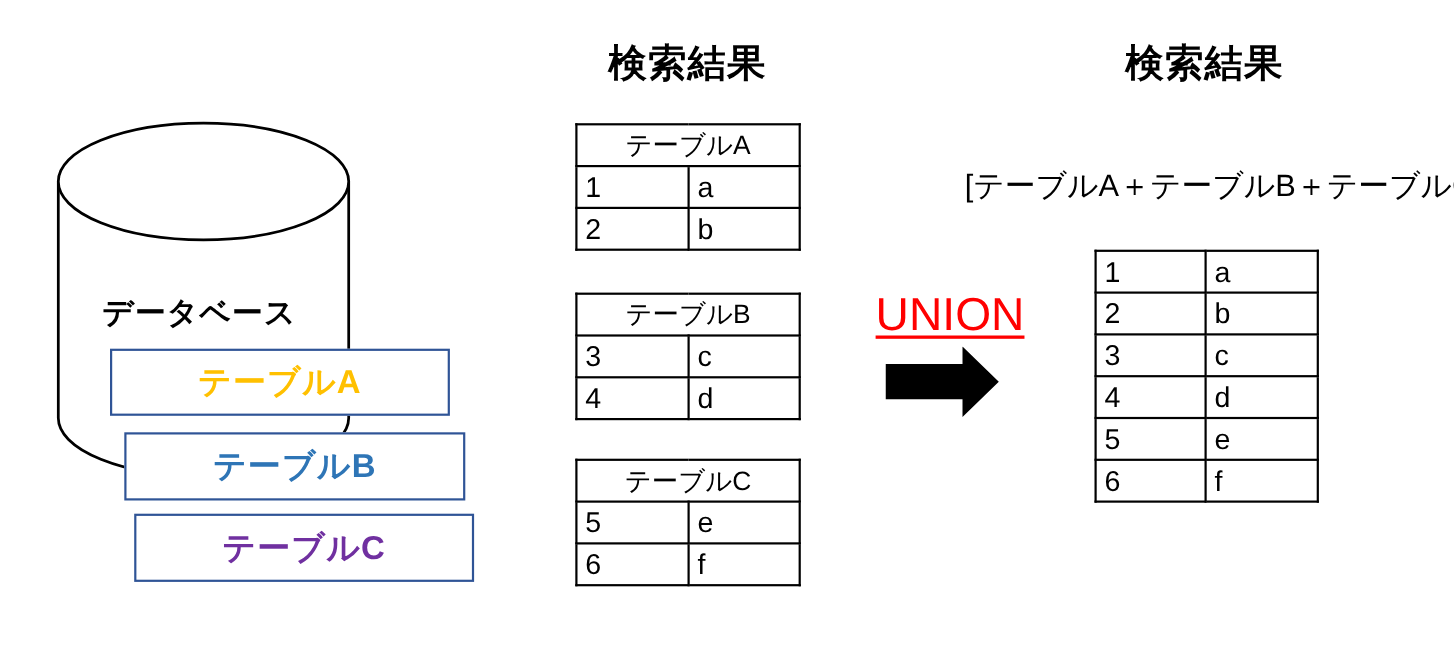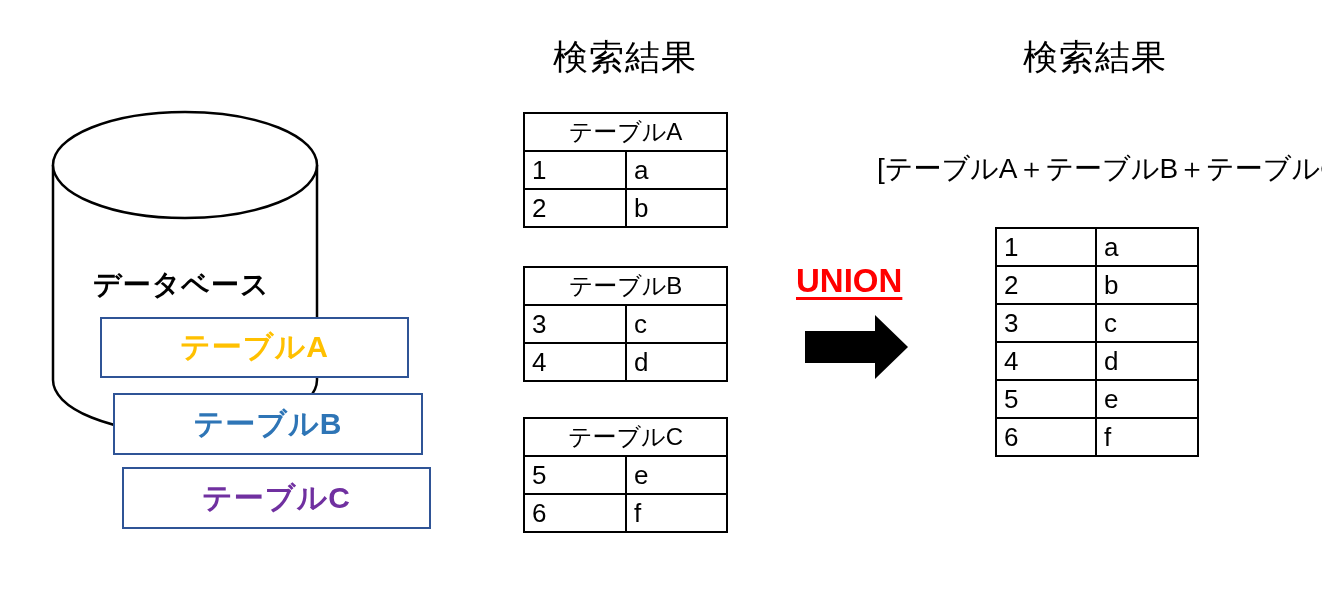--- a/index.html
+++ b/index.html
@@ -33,21 +33,21 @@
     box-sizing: border-box;
   }
   .tbox span { font-size: 30px; font-weight: bold; letter-spacing: 1px; }
   .box-a { left: 100px; top: 317px; width: 309px; height: 61px; }
   .box-b { left: 113px; top: 393px; width: 310px; height: 62px; }
   .box-c { left: 122px; top: 467px; width: 309px; height: 62px; }
 
   
   .sec-title {
     position: absolute;
-    font-size: 35px; font-weight: normal; letter-spacing: 1px;
+    font-size: 35px; font-weight: bold; letter-spacing: 1px;
     white-space: nowrap;
   }
 
   
   table.rtable {
     position: absolute;
     border-collapse: collapse;
     background: #fff;
     table-layout: fixed;
   }
@@ -66,21 +66,21 @@
     font-weight: normal;
   }
   .mid td.c1 { width: 93px; }
   .mid td.c2 { width: 92px; }
   .rt  td.c1 { width: 91px; }
   .rt  td.c2 { width: 93px; }
 
   
   .union {
     position: absolute; left: 796px; top: 262px;
-    font-size: 33px; font-weight: bold;
+    font-size: 42px; font-weight: normal;
     text-decoration: underline;
     text-decoration-thickness: 3px;
     text-underline-offset: 5px;
     white-space: nowrap;
   }
   .arrow { position: absolute; left: 805px; top: 315px; }
 
   
   .formula {
     position: absolute; left: 877px; top: 150px;

